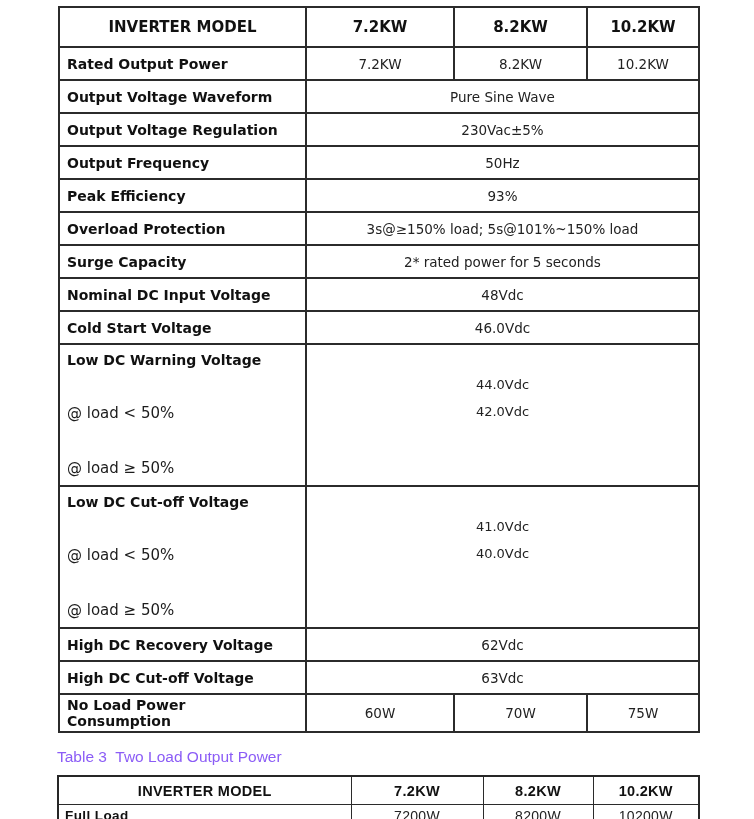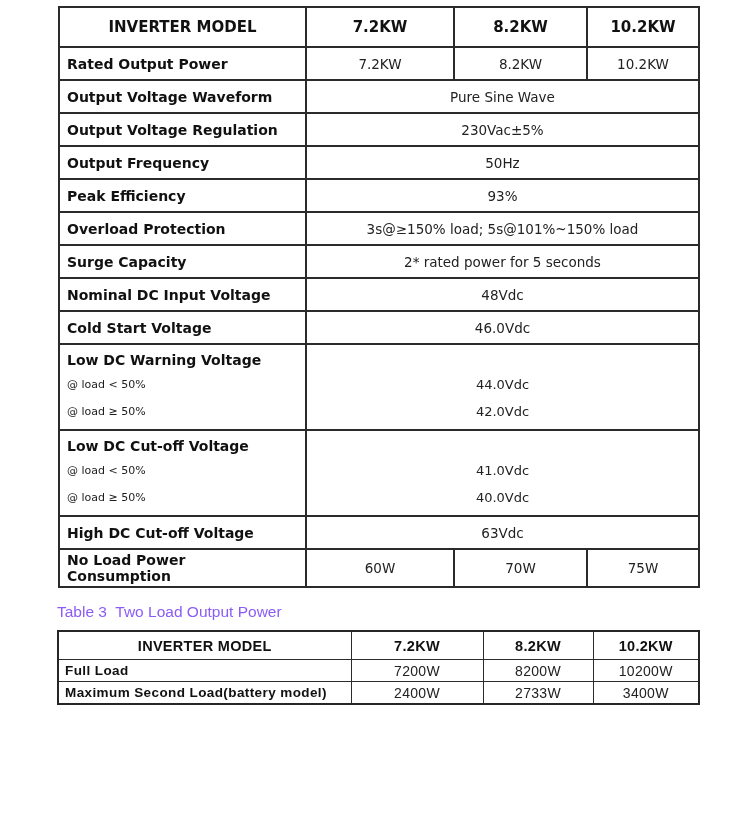--- a/index.html
+++ b/index.html
@@ -15,21 +15,21 @@
 
   
   .t1{width:640px;border:2px solid #262626;}
   .t1 td{border:2px solid #2b2b2b;overflow:hidden;vertical-align:middle;}
   .t1 .head-cell{height:36px;text-align:center;font-weight:bold;font-size:15px;}
   .t1 .label-cell{padding:2px 18px 2px 7px;font-weight:bold;font-size:14px;text-align:left;}
   .t1 tr.single td{height:27px;}
   .t1 .val-cell{text-align:center;font-size:13.5px;font-weight:normal;color:#222;}
   .t1 .group-label-cell{padding:4px 2px 4px 7px;vertical-align:top;}
   .t1 .group-title{height:22px;line-height:22px;font-weight:bold;font-size:14px;}
-  .t1 .group-sub{height:27px;display:flex;align-items:center;font-size:11px;font-weight:normal;color:#1c1c1c;}
+  .t1 .group-sub{height:27px;display:flex;align-items:center;font-size:15px;font-weight:normal;color:#1c1c1c;margin-top:28px;}
   .t1 .group-value-cell{padding:4px 0;vertical-align:top;}
   .t1 .group-spacer{height:22px;}
   .t1 .group-val{height:27px;line-height:27px;text-align:center;font-size:13px;color:#222;}
 
   
   .caption{
     margin:15px 8px 9px -1px;
     font-family:Liberation Sans, sans-serif;
     font-size:15.5px;color:#8b5cf6;white-space:pre-wrap;
   }
@@ -129,20 +129,24 @@
           <div class="group-sub">@ load &lt; 50%</div>
           <div class="group-sub">@ load ≥ 50%</div>
         </td>
         <td class="group-value-cell" colspan="3">
           <div class="group-spacer"></div>
           <div class="group-val">41.0Vdc</div>
           <div class="group-val">40.0Vdc</div>
         </td>
       </tr>
 
+      <tr class="single">
+        <td class="label-cell">High DC Recovery Voltage</td>
+        <td class="val-cell" colspan="3">62Vdc</td>
+      </tr>
 
       <tr class="single">
         <td class="label-cell">High DC Cut-off Voltage</td>
         <td class="val-cell" colspan="3">63Vdc</td>
       </tr>
 
       <tr class="single">
         <td class="label-cell">No Load Power Consumption</td>
         <td class="val-cell">60W</td>
         <td class="val-cell">70W</td>

